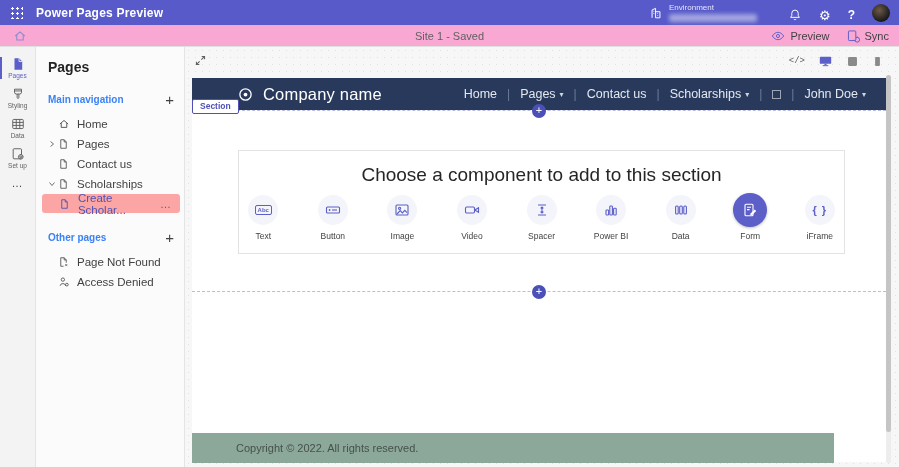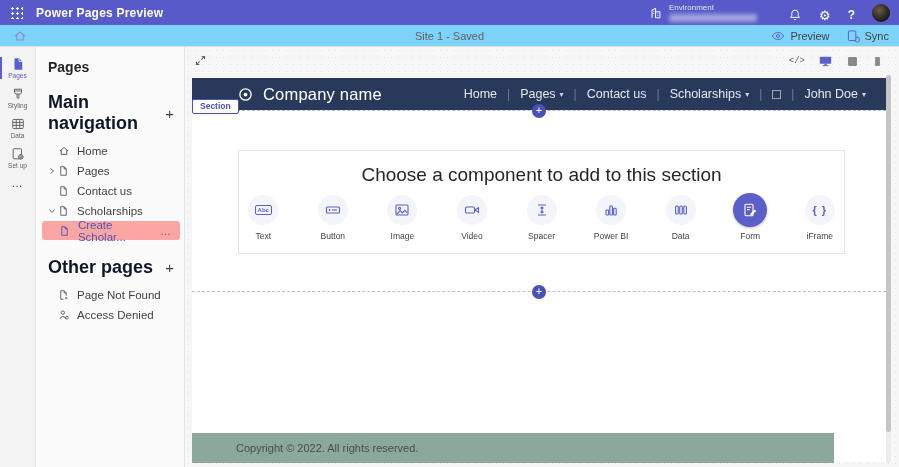--- a/index.html
+++ b/index.html
@@ -19,21 +19,21 @@
   .env-txt { display:flex; flex-direction:column; gap:2px; }
   .env-label { font-size:8px; color:#e4e4fa; }
   .env-name { width:88px; height:8px; background:rgba(255,255,255,.45); border-radius:2px; filter:blur(2px); }
   .tb-icon { color:#fff; cursor:pointer; display:flex; align-items:center; }
   .gear-glyph { font-size:13px; line-height:1; }
   .help-glyph { font-size:12px; font-weight:bold; }
   .avatar { width:18px; height:18px; border-radius:50%;
             background:radial-gradient(circle at 40% 35%, #6e5a48, #191919 70%); cursor:pointer; }
 
   
-  .menubar { position:absolute; top:25px; left:0; width:899px; height:22px; background:#7dd3fc;
+  .menubar { position:absolute; top:25px; left:0; width:899px; height:22px; background:#f9a8d4;
              border-bottom:1px solid #e0e0e0; display:flex; align-items:center; z-index:19; }
   .home-btn { margin-left:13px; color:#8a8cd0; cursor:pointer; }
   .site-status { position:absolute; left:0; right:0; text-align:center; font-size:11px; color:#616161; pointer-events:none; }
   .menubar-right { margin-left:auto; display:flex; align-items:center; gap:16px; padding-right:10px; }
   .mb-btn { display:flex; align-items:center; gap:5px; font-size:11px; color:#424242; cursor:pointer; }
   .mb-btn svg { color:#5b5fc7; }
 
   
   .rail { position:absolute; top:47px; left:0; width:36px; height:420px; background:#f3f3f3;
           border-right:1px solid #e4e4e4; display:flex; flex-direction:column; align-items:center; padding-top:6px; }
@@ -43,21 +43,21 @@
   .rail-item.sel { color:#5b5fc7; }
   .rail-item.sel::before { content:""; position:absolute; left:0; top:4px; width:2px; height:22px; background:#5b5fc7; }
   .rail-more { margin-top:4px; font-size:11px; color:#424242; letter-spacing:1px; cursor:pointer; }
 
   
   .sidebar { position:absolute; top:47px; left:36px; width:149px; height:420px; background:#fbfbfb;
              border-right:1px solid #e4e4e4; }
   .sb-title { font-size:14px; font-weight:bold; color:#242424; padding:12px 0 0 12px; }
   .sb-sec-head { display:flex; align-items:center; justify-content:space-between;
                  padding:0 10px 0 12px; margin-top:17px; }
-  .sb-sec-title { font-size:18px; font-weight:bold; color:#0f172a; }
+  .sb-sec-title { font-size:10px; font-weight:bold; color:#3b82f6; }
   .sb-plus { font-size:15px; font-weight:normal; color:#424242; cursor:pointer; line-height:1; }
   .sb-rows { margin-top:7px; }
   .sb-row { display:flex; align-items:center; height:19px; padding:0 6px 0 10px; font-size:11.5px;
             color:#424242; cursor:pointer; margin:0 2px 1px 0; }
   .chev { width:12px; display:flex; justify-content:center; color:#616161; }
   .rowicon { width:13px; margin-right:6px; color:#555; display:flex; }
   .sb-row.sel { background:#fca5a5; border-radius:3px; margin:0 4px 1px 6px; padding-left:4px; color:#4f52b2; }
   .sb-row.sel .rowicon { color:#4f52b2; }
   .row-more { margin-left:auto; color:#616161; font-size:11px; letter-spacing:1px; padding-right:2px; }
   .indent { width:14px; }

